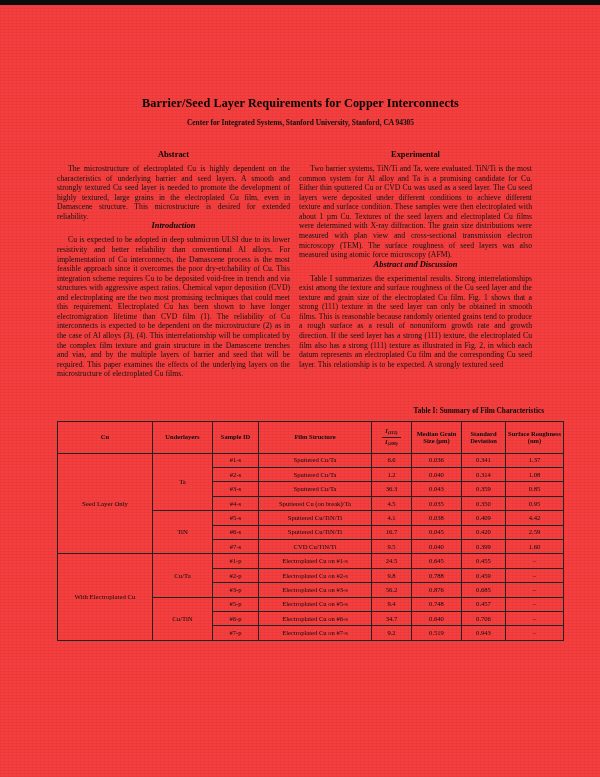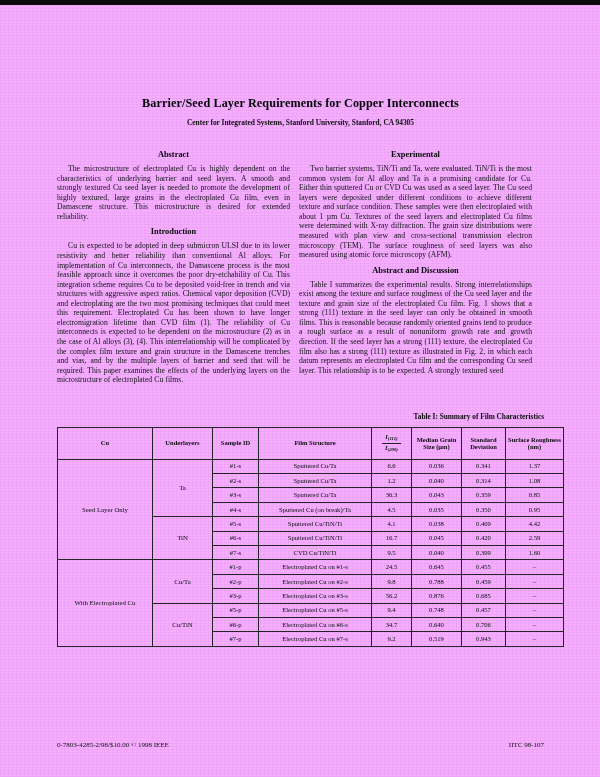--- a/index.html
+++ b/index.html
@@ -11,21 +11,21 @@
   body {
     width: 600px;
     height: 777px;
     overflow: hidden;
     font-family: "Liberation Serif", "DejaVu Serif", serif;
   }
   .page {
     position: relative;
     width: 600px;
     height: 777px;
-    background: #f0abfc;
+    background: #ef4444;
     box-sizing: border-box;
     border-top: 5px solid #141414;
     overflow: hidden;
     
     filter: contrast(1.08) brightness(0.99);
   }
   .sheet {
     position: absolute;
     left: 0; top: 5px;
     width: 600px;
@@ -76,21 +76,21 @@
   .col {
     width: 233px;
   }
   .sec-head {
     text-align: center;
     font-weight: bold;
     font-size: 8.4px;
     margin: 0 0 5px 0;
     color: #101010;
   }
-  .sec-head.spaced { margin-top: 6px; }
+  .sec-head.spaced { margin-top: 0; font-style: italic; }
   p.body {
     margin: 0;
     font-size: 7.7px;
     line-height: 9.55px;
     text-align: justify;
     text-indent: 11px;
     color: #1b1b1b;
     word-spacing: 0.2px;
   }
 
@@ -340,19 +340,15 @@
               <td>9.2</td>
               <td>0.519</td>
               <td>0.943</td>
               <td>–</td>
             </tr>
           </tbody>
     </table>
 
   </div>
 
-  <div class="footer">
-    <span>0-7803-4285-2/98/$10.00 © 1998 IEEE</span>
-    <span>IITC 98-107</span>
-  </div>
  </div>
  <div class="grain"></div>
 </div>
 
 </body></html>

